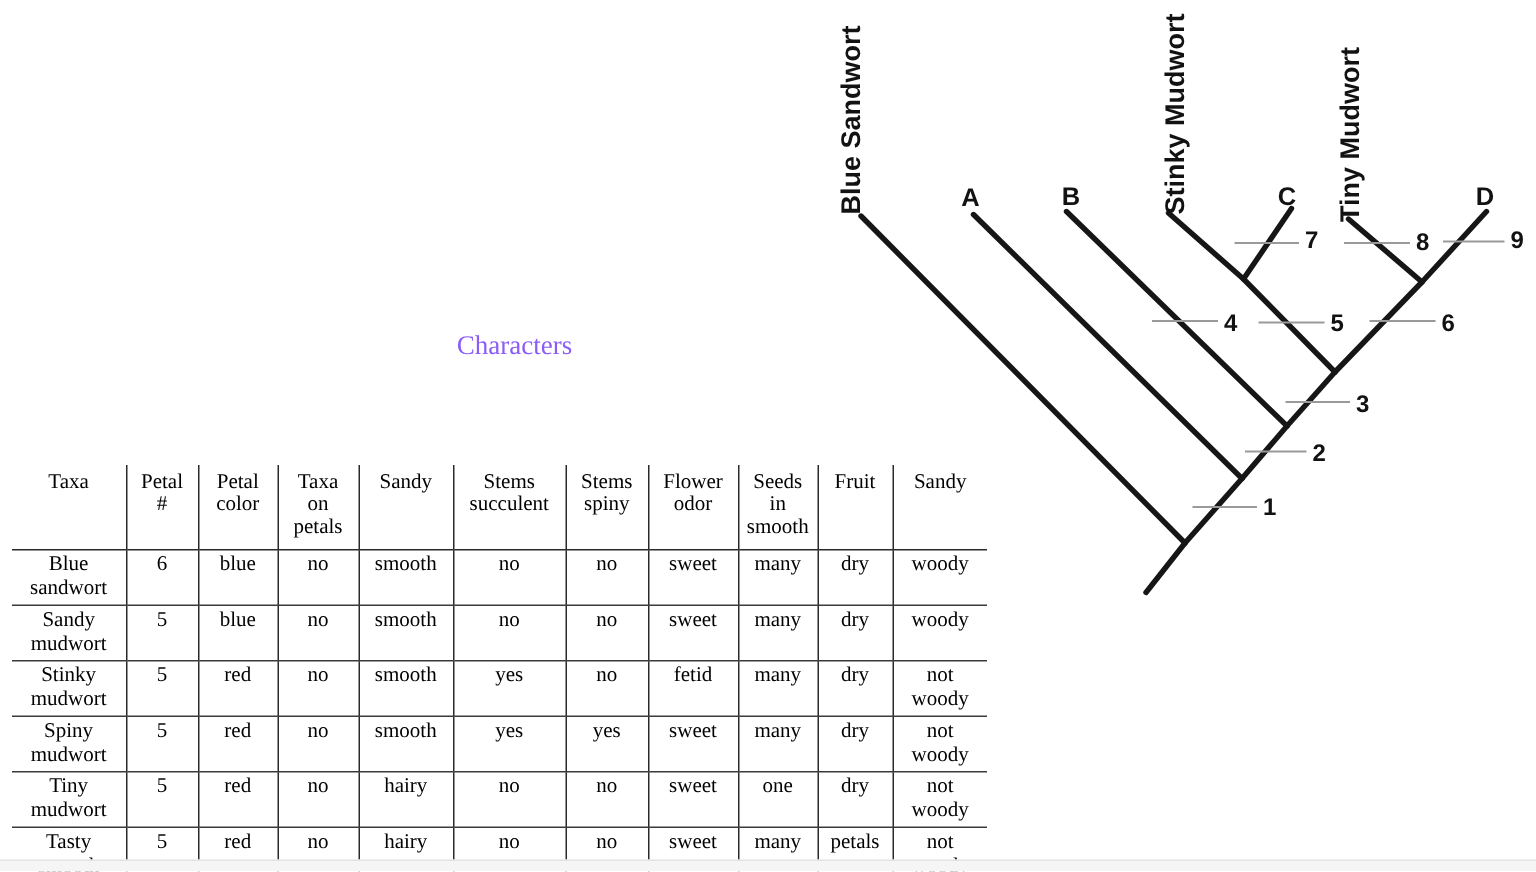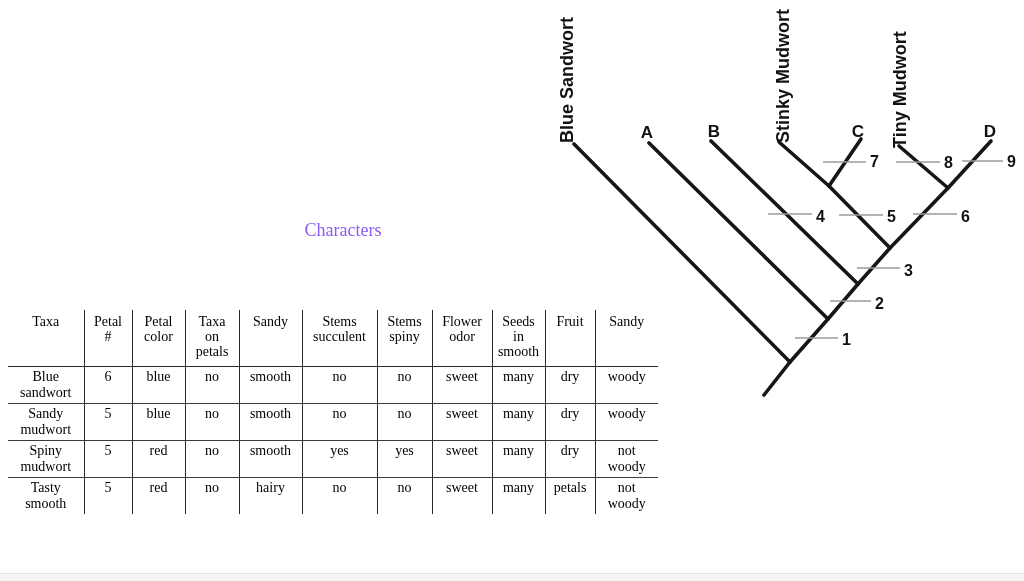--- a/index.html
+++ b/index.html
@@ -129,30 +129,60 @@
           <td>no</td>
           <td>smooth</td>
           <td>no</td>
           <td>no</td>
           <td>sweet</td>
           <td>many</td>
           <td>dry</td>
           <td>woody</td>
         </tr>
         <tr>
+          <td>Stinky
+mudwort</td>
+          <td>5</td>
+          <td>red</td>
+          <td>no</td>
+          <td>smooth</td>
+          <td>yes</td>
+          <td>no</td>
+          <td>fetid</td>
+          <td>many</td>
+          <td>dry</td>
+          <td>not
+woody</td>
+        </tr>
+        <tr>
           <td>Spiny
 mudwort</td>
           <td>5</td>
           <td>red</td>
           <td>no</td>
           <td>smooth</td>
           <td>yes</td>
           <td>yes</td>
           <td>sweet</td>
           <td>many</td>
+          <td>dry</td>
+          <td>not
+woody</td>
+        </tr>
+        <tr>
+          <td>Tiny
+mudwort</td>
+          <td>5</td>
+          <td>red</td>
+          <td>no</td>
+          <td>hairy</td>
+          <td>no</td>
+          <td>no</td>
+          <td>sweet</td>
+          <td>one</td>
           <td>dry</td>
           <td>not
 woody</td>
         </tr>
         <tr>
           <td>Tasty
 smooth</td>
           <td>5</td>
           <td>red</td>
           <td>no</td>

